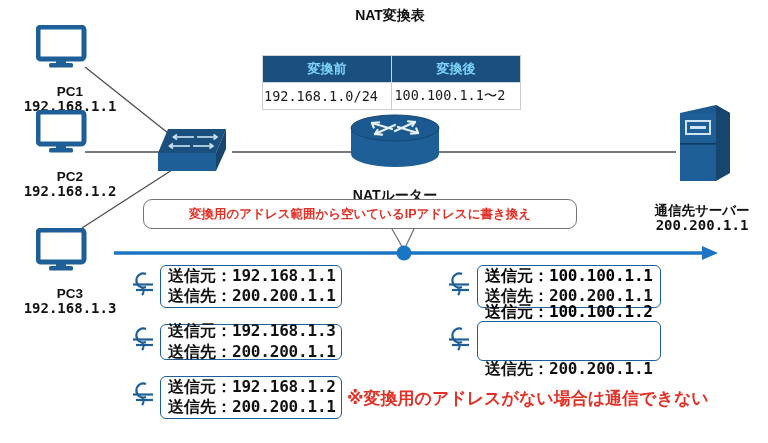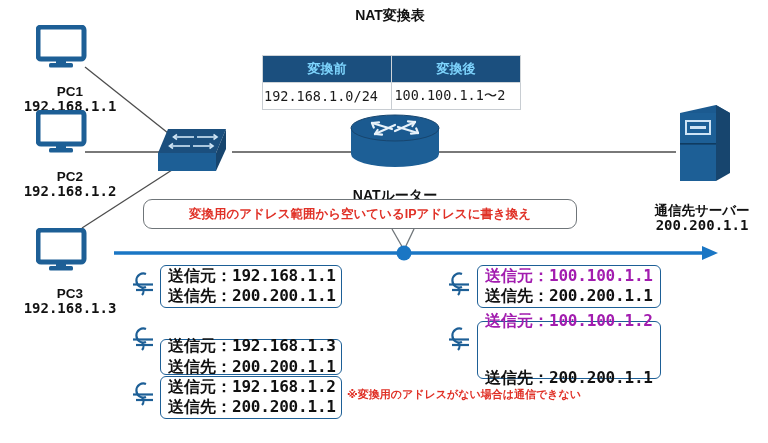--- a/index.html
+++ b/index.html
@@ -82,26 +82,26 @@
     display:flex;flex-direction:column;justify-content:center;
   }
   .pkt .row{
     font-size:16px;
     font-weight:bold;
     white-space:nowrap;
     line-height:1.26;
     font-family:"DejaVu Sans","Liberation Sans",sans-serif;
     color:#111111;
   }
-  .pkt .row.red{color:#a21caf;}
+  .pkt .row.red{color:#000000;}
   .pkt .row .val{font-family:"DejaVu Sans Mono","Liberation Mono",monospace;letter-spacing:-0.2px;}
 
   
   .note-red{
-    color:#e03127;font-size:11px;font-weight:bold;white-space:nowrap;
+    color:#e03127;font-size:17px;font-weight:bold;white-space:nowrap;
   }
 </style>
 </head>
 <body>
 
 <div id="stage">
 
   <svg class="abs" style="left:0;top:0;width:768px;height:443px;">
 
     <line x1="85" y1="67" x2="168" y2="133" stroke="#4d4d4d" stroke-width="1.3"></line>
@@ -250,21 +250,21 @@
     <div class="row"><span>送信元：</span><span class="val">192.168.1.1</span></div>
     <div class="row"><span>送信先：</span><span class="val">200.200.1.1</span></div>
   </div>
 
   <svg class="abs" style="left:129px;top:325px;width:30px;height:30px;" viewBox="0 0 30 30">
     <path d="M17,4 A7,7 0 1 0 17,17" stroke="#1d5f96" stroke-width="2.2" fill="none"></path>
     <line x1="4" y1="14.5" x2="24" y2="14.5" stroke="#1d5f96" stroke-width="2.2"></line>
     <line x1="7" y1="20" x2="24" y2="20" stroke="#1d5f96" stroke-width="2.2"></line>
     <path d="M13,25 A5,5 0 0 0 13,18" stroke="#1d5f96" stroke-width="2.2" fill="none"></path>
   </svg>
-  <div class="abs pkt" style="left:160px;top:339px;width:182px;height:36px;">
+  <div class="abs pkt" style="left:160px;top:324px;width:182px;height:36px;">
     <div class="row"><span>送信元：</span><span class="val">192.168.1.3</span></div>
     <div class="row"><span>送信先：</span><span class="val">200.200.1.1</span></div>
   </div>
 
   <svg class="abs" style="left:129px;top:380px;width:30px;height:30px;" viewBox="0 0 30 30">
     <path d="M17,4 A7,7 0 1 0 17,17" stroke="#1d5f96" stroke-width="2.2" fill="none"></path>
     <line x1="4" y1="14.5" x2="24" y2="14.5" stroke="#1d5f96" stroke-width="2.2"></line>
     <line x1="7" y1="20" x2="24" y2="20" stroke="#1d5f96" stroke-width="2.2"></line>
     <path d="M13,25 A5,5 0 0 0 13,18" stroke="#1d5f96" stroke-width="2.2" fill="none"></path>
   </svg>
@@ -283,20 +283,20 @@
     <div class="row red"><span>送信元：</span><span class="val">100.100.1.1</span></div>
     <div class="row"><span>送信先：</span><span class="val">200.200.1.1</span></div>
   </div>
 
   <svg class="abs" style="left:445px;top:325px;width:30px;height:30px;" viewBox="0 0 30 30">
     <path d="M17,4 A7,7 0 1 0 17,17" stroke="#1d5f96" stroke-width="2.2" fill="none"></path>
     <line x1="4" y1="14.5" x2="24" y2="14.5" stroke="#1d5f96" stroke-width="2.2"></line>
     <line x1="7" y1="20" x2="24" y2="20" stroke="#1d5f96" stroke-width="2.2"></line>
     <path d="M13,25 A5,5 0 0 0 13,18" stroke="#1d5f96" stroke-width="2.2" fill="none"></path>
   </svg>
-  <div class="abs pkt" style="left:477px;top:321px;width:184px;height:58px;gap:37px;">
+  <div class="abs pkt" style="left:477px;top:321px;width:184px;height:40px;gap:37px;">
     <div class="row red"><span>送信元：</span><span class="val">100.100.1.2</span></div>
     <div class="row"><span>送信先：</span><span class="val">200.200.1.1</span></div>
   </div>
 
   <div class="abs note-red" style="left:347px;top:387px;">※変換用のアドレスがない場合は通信できない</div>
 
 </div>
 
 </body></html>

